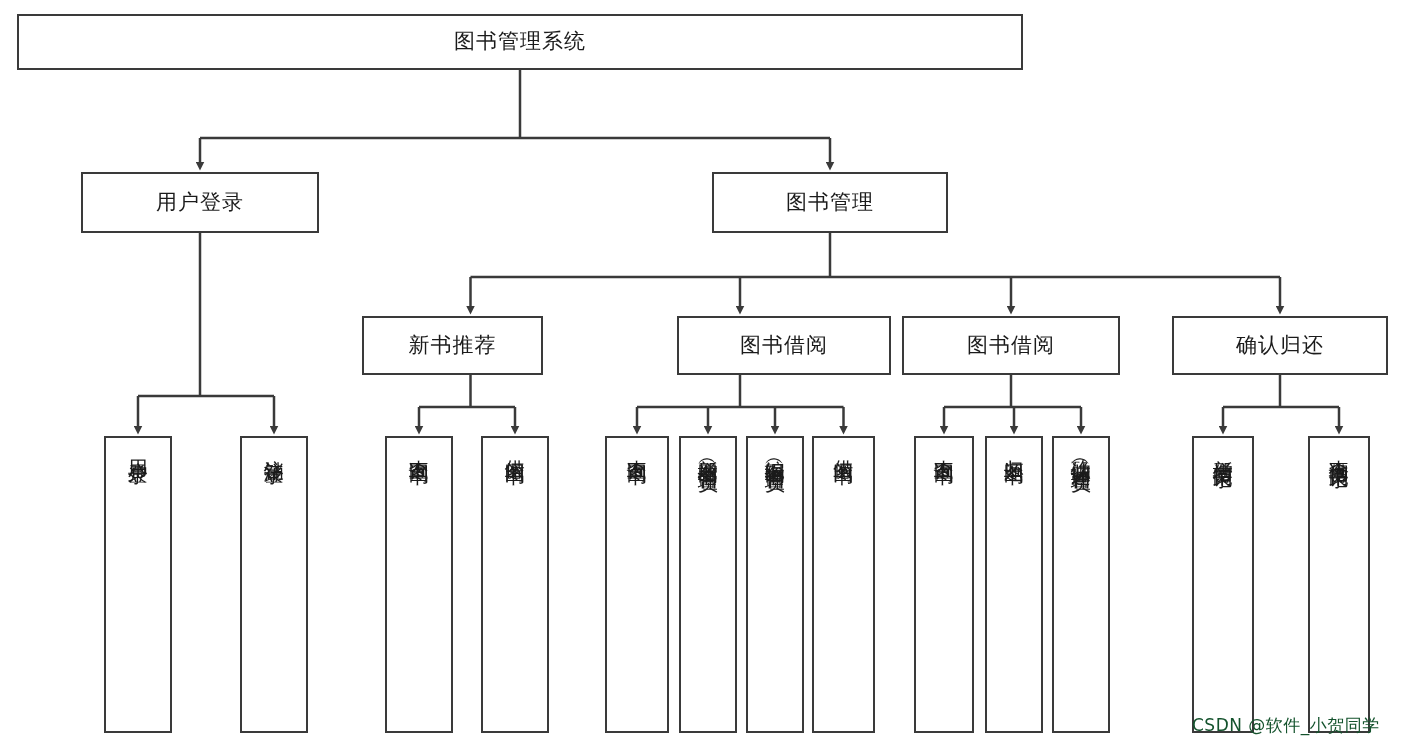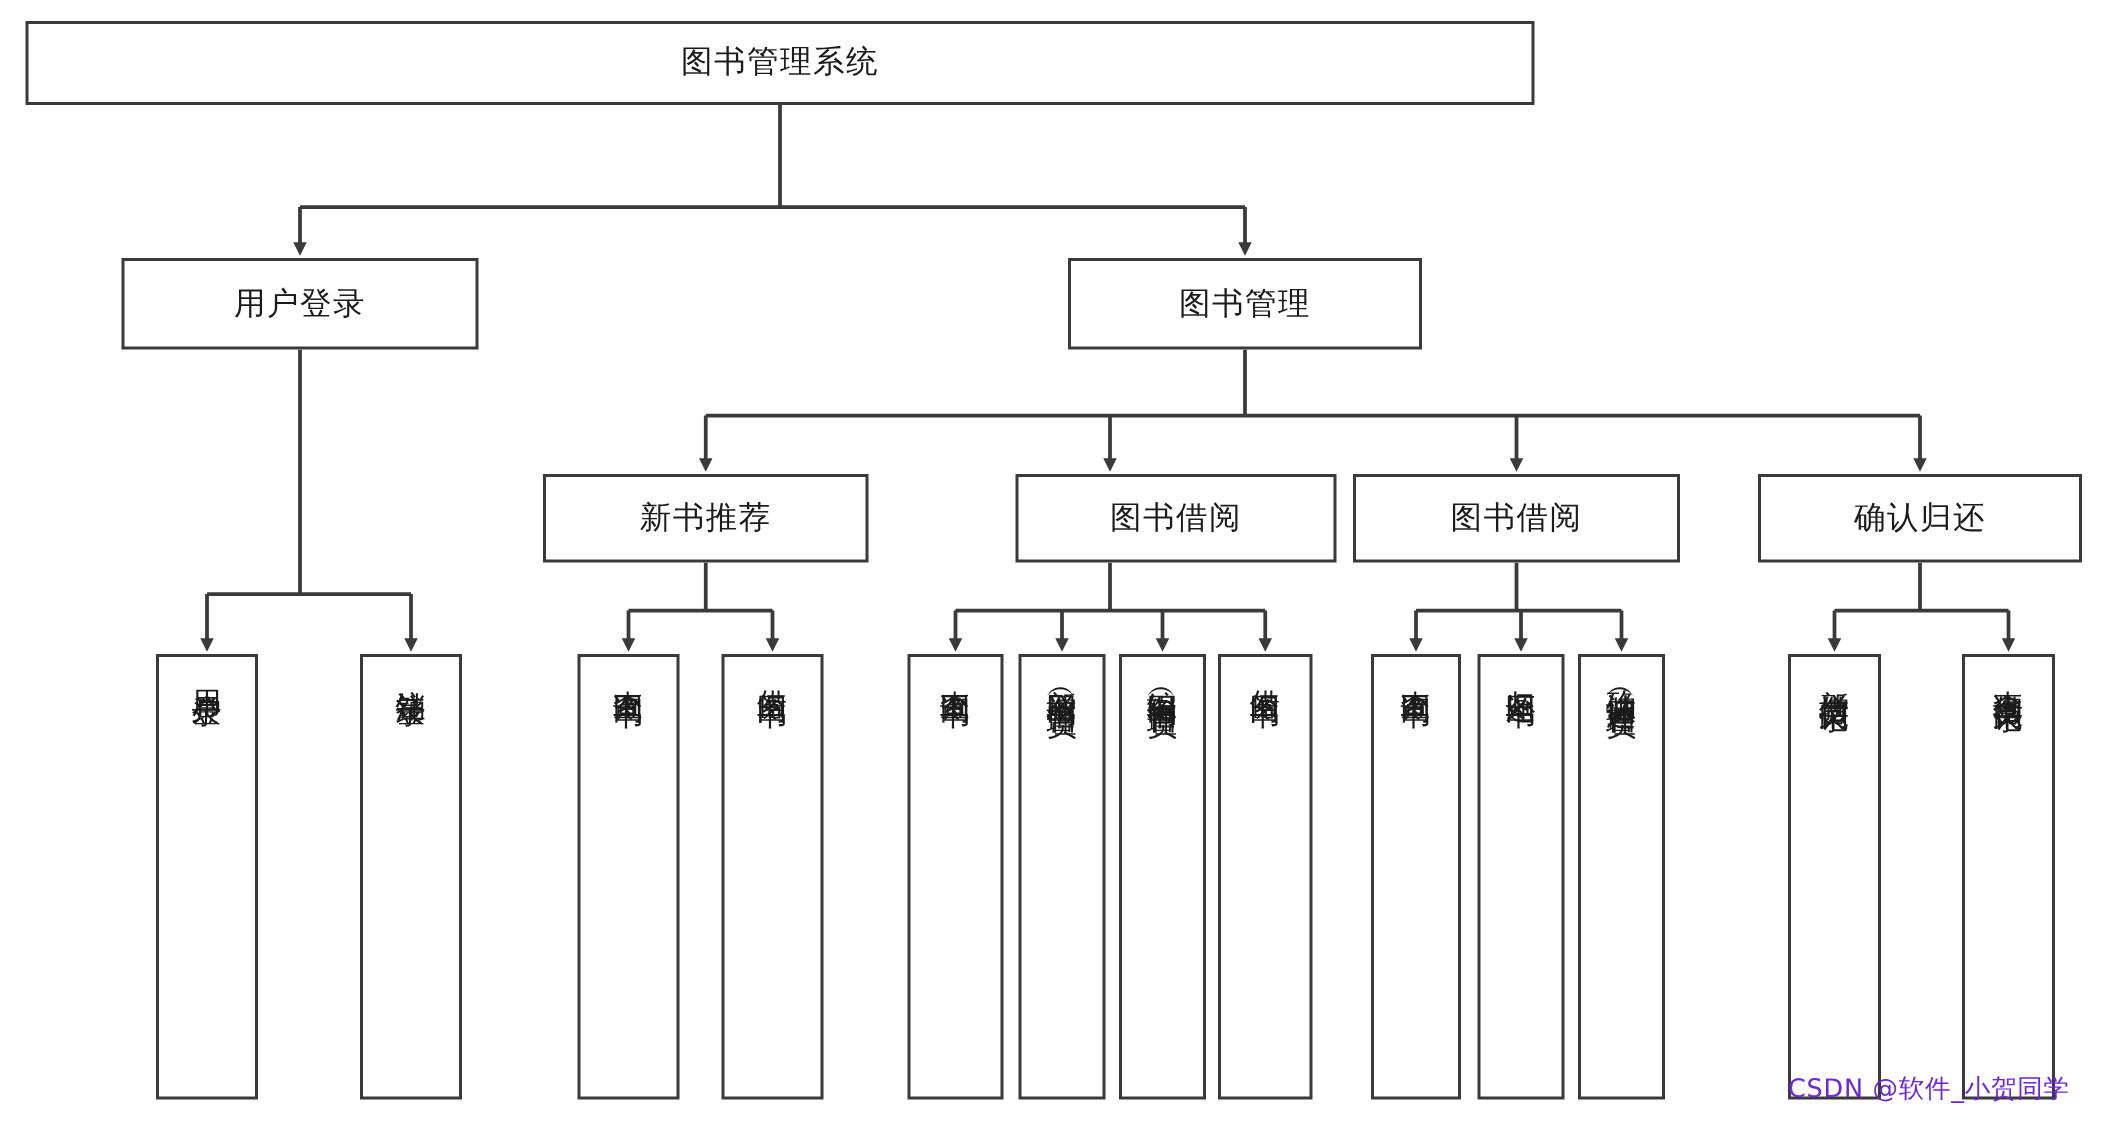--- a/index.html
+++ b/index.html
@@ -50,21 +50,21 @@
     text-orientation: upright;
     font-size: 20px;
     line-height: 1.22;
     letter-spacing: 2px;
     white-space: nowrap;
     color: #1b1b1b;
   }
   .watermark {
     position: absolute;
     font-size: 17px;
-    color: #6d28d9;
+    color: #14532d;
     letter-spacing: 0.5px;
     white-space: nowrap;
     user-select: none;
   }
 </style>
 </head>
 <body>
 
 <div id="diagram-root">
 
@@ -114,21 +114,21 @@
   <div id="node-layer">
       <div class="node horizontal" style="left: 17px; top: 14px; width: 1006px; height: 56px;">
         <span>图书管理系统</span>
       </div>
       <div class="node horizontal" style="left: 81px; top: 172px; width: 238px; height: 61px;">
         <span>用户登录</span>
       </div>
       <div class="node horizontal" style="left: 712px; top: 172px; width: 236px; height: 61px;">
         <span>图书管理</span>
       </div>
-      <div class="node horizontal" style="left: 362px; top: 316px; width: 217px; height: 59px;">
+      <div class="node horizontal" style="left: 362px; top: 316px; width: 181px; height: 59px;">
         <span>新书推荐</span>
       </div>
       <div class="node horizontal" style="left: 633px; top: 316px; width: 214px; height: 59px; margin-left: 44px;">
         <span>图书借阅</span>
       </div>
       <div class="node horizontal" style="left: 902px; top: 316px; width: 218px; height: 59px;">
         <span>图书借阅</span>
       </div>
       <div class="node horizontal" style="left: 1172px; top: 316px; width: 216px; height: 59px;">
         <span>确认归还</span>

